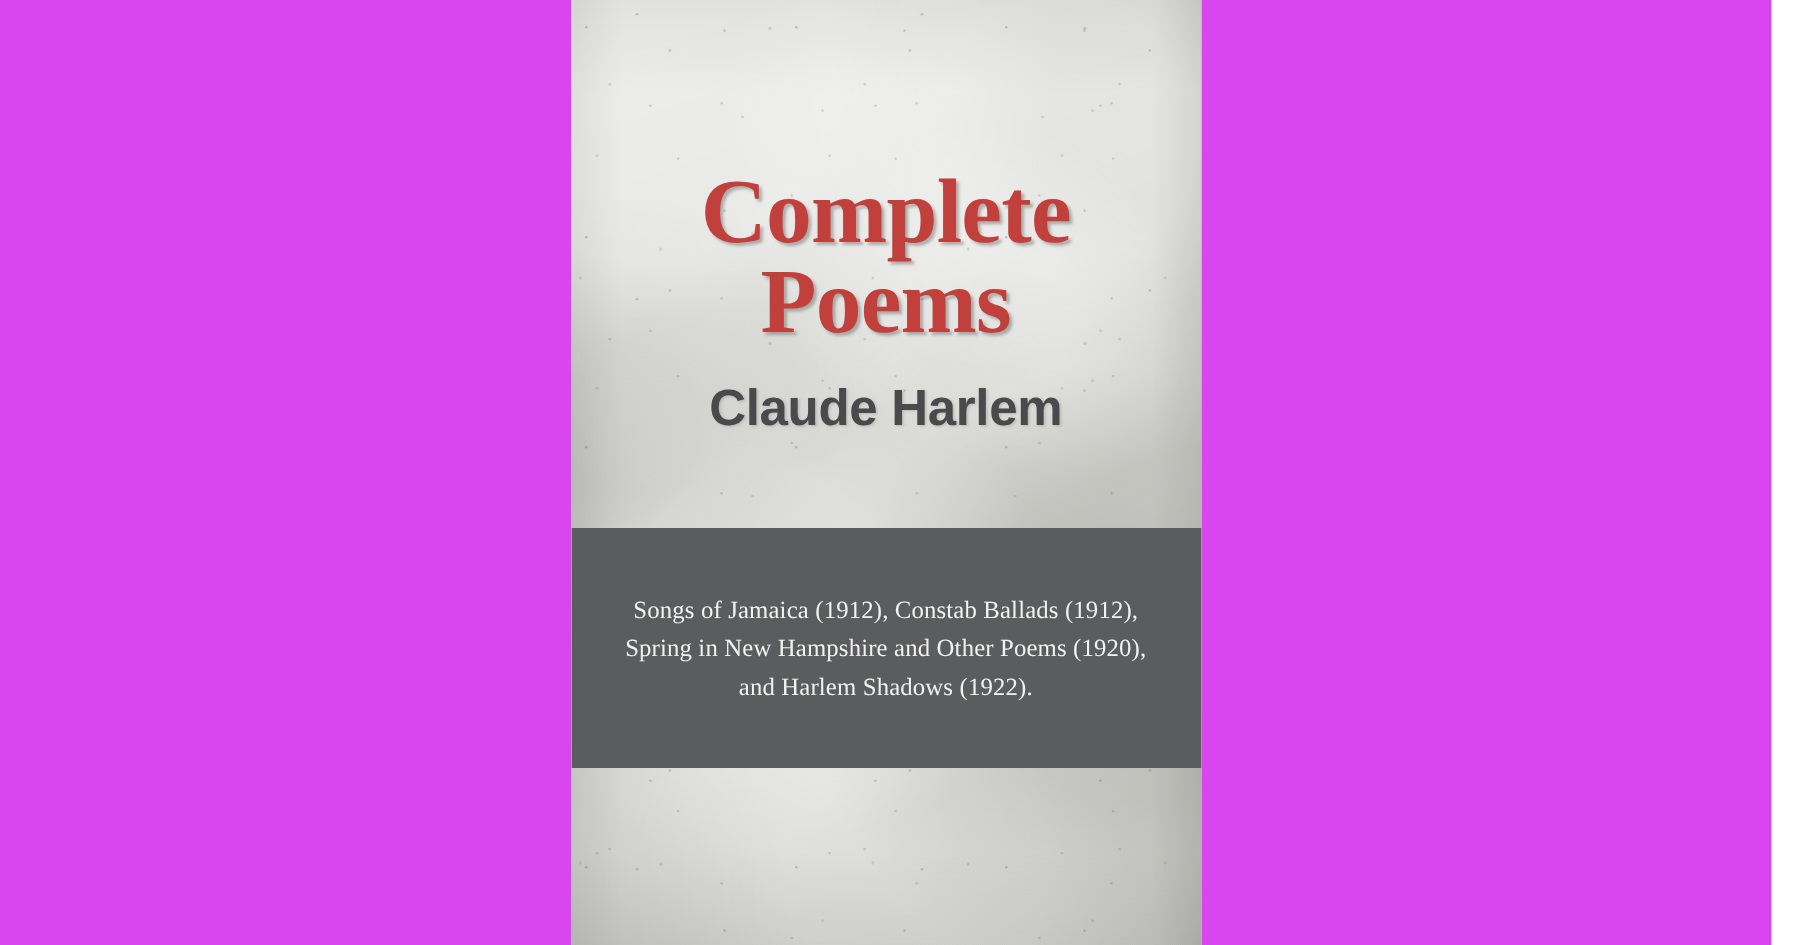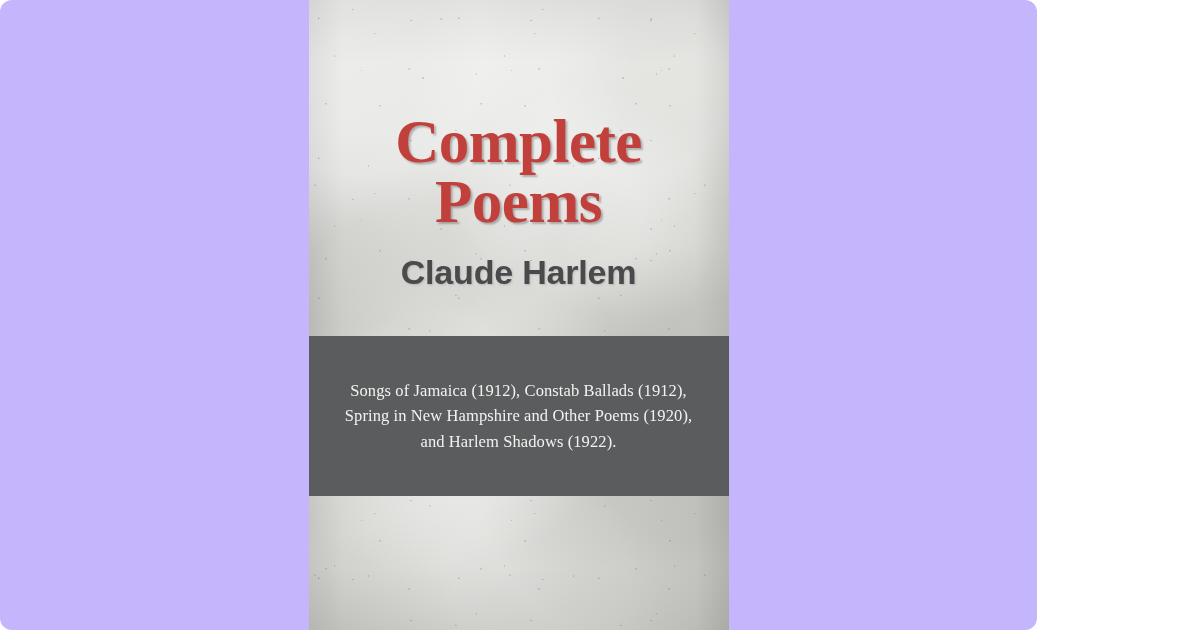--- a/index.html
+++ b/index.html
@@ -6,27 +6,26 @@
     margin: 0;
     padding: 0;
     width: 1200px;
     height: 630px;
     background: #ffffff;
     overflow: hidden;
   }
 
   #page {
     position: relative;
-    width: 1037px;
+    width: 1181px;
     height: 630px;
-    background: #c4b5fd;
+    background: #d946ef;
     display: flex;
     align-items: center;
     justify-content: center;
-    border-radius: 12px;
   }
 
   
   #cover {
     position: relative;
     width: 420px;
     height: 630px;
     background-color: #cfcfcb;
     overflow: hidden;
   }
@@ -119,21 +118,21 @@
     font-weight: 700;
     margin-top: 20px;
     letter-spacing: -0.2px;
     text-shadow: 1px 1px 2px rgba(120,120,120,0.35);
   }
 
   .subtitle-band {
     position: absolute;
     left: 0;
     right: 0;
-    top: 336px;
+    top: 352px;
     height: 160px;
     background: #5b5c5e;
     display: flex;
     align-items: center;
     justify-content: center;
   }
 
   .subtitle-text {
     font-family: "Liberation Serif", "DejaVu Serif", serif;
     color: #f2f2f0;

